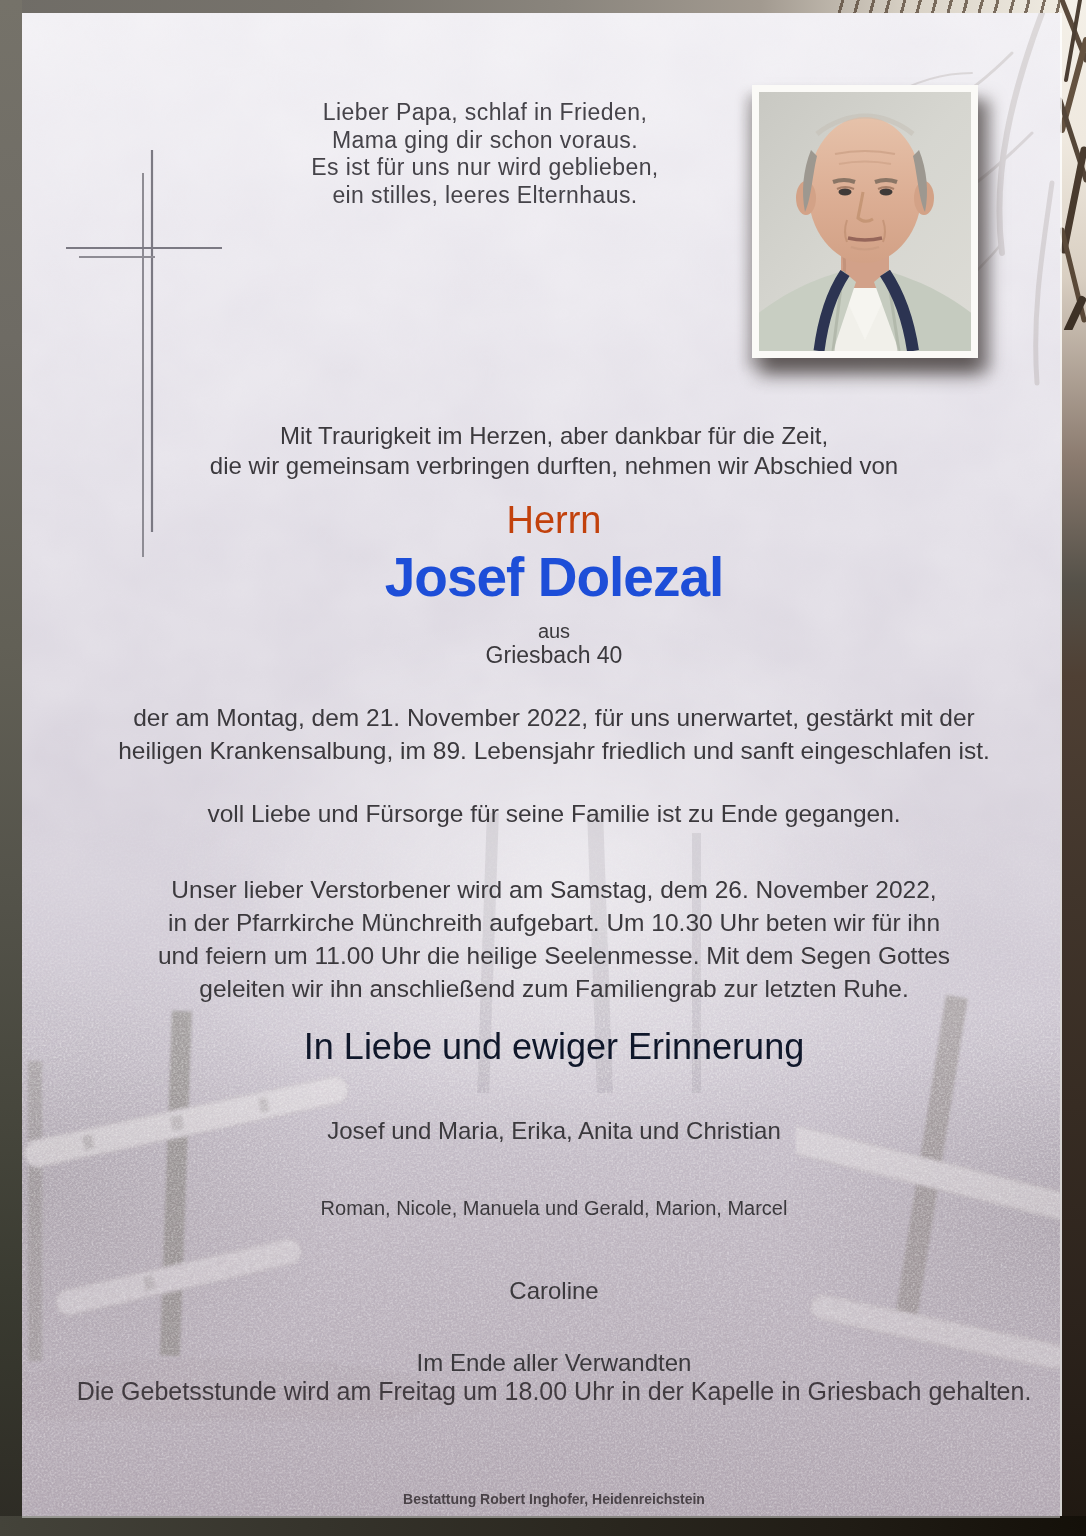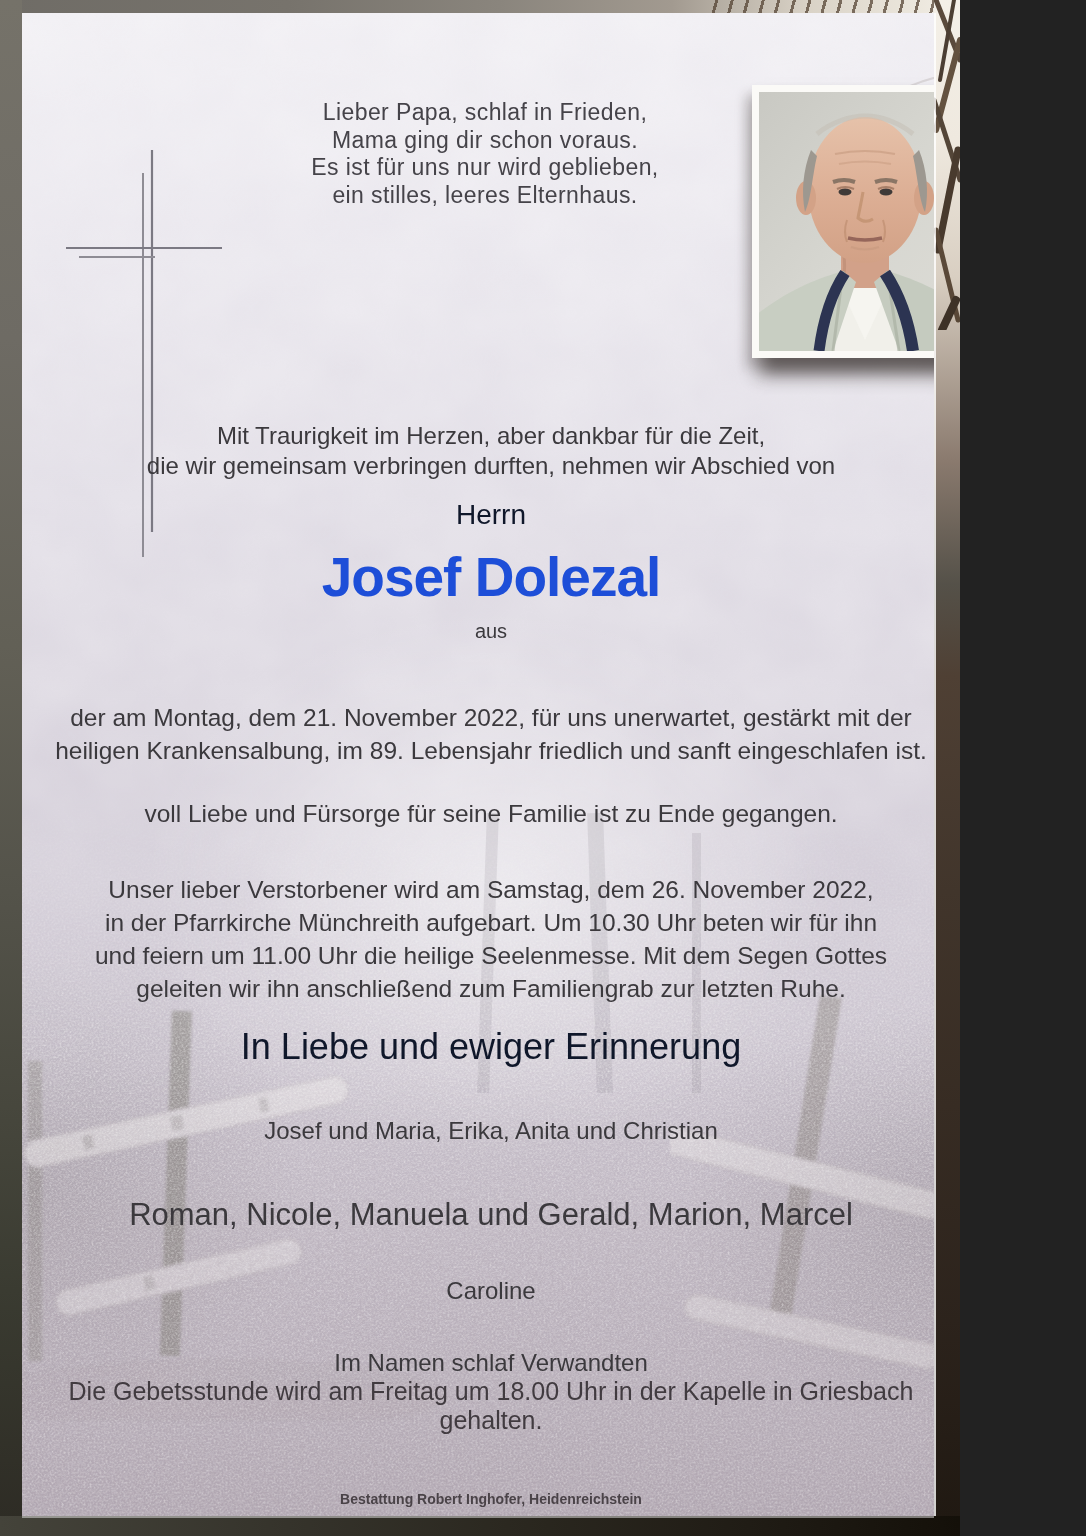--- a/index.html
+++ b/index.html
@@ -1,19 +1,19 @@
 <!DOCTYPE html>
 <html><head>
 <meta charset="utf-8">
 <style>
   * { margin:0; padding:0; box-sizing:border-box; }
   html,body { width:1086px; height:1536px; background:#222; }
   body { font-family:"Liberation Sans", sans-serif; }
 
-  .card { position:relative; width:960px; height:1536px; overflow:hidden; background:#55524a; }
+  .card { position:relative; width:1086px; height:1536px; overflow:hidden; background:#55524a; }
 
   
   .frame { position:absolute; z-index:1; }
   .frame-top { top:0; left:0; right:0; height:13px;
     background:linear-gradient(90deg,#6f6c66 0%,#77736c 30%,#8a857d 52%,#a29a90 70%,#d9d2c6 84%,#f3efe6 100%); }
   .top-branches { position:absolute; right:0; top:0; width:250px; height:13px;
     background:repeating-linear-gradient(105deg, rgba(77,59,43,0) 0 5px, rgba(77,59,43,.7) 5px 8px, rgba(60,45,32,0) 8px 15px); }
   .frame-left { top:0; bottom:0; left:0; width:22px;
     background:linear-gradient(180deg,#757269 0%,#6e6b64 22%,#626056 42%,#54534a 58%,#47473d 72%,#3a3b31 84%,#2d2b24 100%); }
   .frame-right { top:0; bottom:0; right:0; width:26px;
@@ -52,31 +52,31 @@
     background:#fbfaf7; padding:7px;
     box-shadow: 12px 14px 15px rgba(48,40,38,.50), 3px 19px 16px rgba(48,40,38,.32), -6px 9px 11px rgba(48,40,38,.22); }
   .photo svg { display:block; }
 
   
   .txt { position:absolute; left:26px; right:0; text-align:center; color:#3b393d; }
   .poem { position:absolute; left:60px; width:806px; text-align:center;
     top:86px; font-size:23px; line-height:27.6px; letter-spacing:.4px; color:#454349; }
   .stanza2 { margin-top:14px; }
   .intro   { top:408px; font-size:24px; line-height:30px; }
-  .salut   { top:486px; font-size:28px; color:#0f172a; }
+  .salut   { top:486px; font-size:38px; color:#c2410c; }
   .dname   { top:532px; font-size:55px; font-weight:600; letter-spacing:-1px; color:#1d4ed8; }
   .fromlbl { top:607px; font-size:20px; }
   .addr    { top:629px; font-size:23px; }
   .para    { font-size:24.5px; line-height:33px; }
   .p-death { top:688px; }
   .p-life  { top:784px; }
   .p-fun   { top:860px; }
   .closing { top:1013px; font-size:36px; color:#0f172a; }
   .m1 { top:1104px; font-size:24px; }
-  .m2 { top:1184px; font-size:31px; }
+  .m2 { top:1184px; font-size:20px; }
   .m3 { top:1264px; font-size:24px; }
   .m4 { top:1336px; font-size:24px; }
   .prayer  { top:1364px; font-size:25px; color:#413b40; }
   .credit  { top:1462px; font-size:14px; font-weight:600; color:#4a4348;margin-top:16px; }
 </style>
 </head>
 <body>
 
 <div class="card">
 
@@ -253,20 +253,21 @@
     </div>
 
     <div class="txt intro">
       <div>Mit Traurigkeit im Herzen, aber dankbar für die Zeit,</div>
       <div>die wir gemeinsam verbringen durften, nehmen wir Abschied von</div>
     </div>
 
     <div class="txt salut">Herrn</div>
     <div class="txt dname">Josef Dolezal</div>
     <div class="txt fromlbl">aus</div>
+    <div class="txt addr">Griesbach 40</div>
 
     <div class="txt para p-death">
       <div>der am Montag, dem 21. November 2022, für uns unerwartet, gestärkt mit der</div>
       <div>heiligen Krankensalbung, im 89. Lebensjahr friedlich und sanft eingeschlafen ist.</div>
     </div>
 
     <div class="txt para p-life">
       <div>voll Liebe und Fürsorge für seine Familie ist zu Ende gegangen.</div>
     </div>
 
@@ -275,19 +276,19 @@
       <div>in der Pfarrkirche Münchreith aufgebart. Um 10.30 Uhr beten wir für ihn</div>
       <div>und feiern um 11.00 Uhr die heilige Seelenmesse. Mit dem Segen Gottes</div>
       <div>geleiten wir ihn anschließend zum Familiengrab zur letzten Ruhe.</div>
     </div>
 
     <div class="txt closing">In Liebe und ewiger Erinnerung</div>
 
     <div class="txt m1">Josef und Maria, Erika, Anita und Christian</div>
     <div class="txt m2">Roman, Nicole, Manuela und Gerald, Marion, Marcel</div>
     <div class="txt m3">Caroline</div>
-    <div class="txt m4">Im Namen schlaf Verwandten</div>
+    <div class="txt m4">Im Ende aller Verwandten</div>
 
     <div class="txt prayer">Die Gebetsstunde wird am Freitag um 18.00 Uhr in der Kapelle in Griesbach gehalten.</div>
     <div class="txt credit">Bestattung Robert Inghofer, Heidenreichstein</div>
 
   </div>
 </div>
 
 </body></html>

